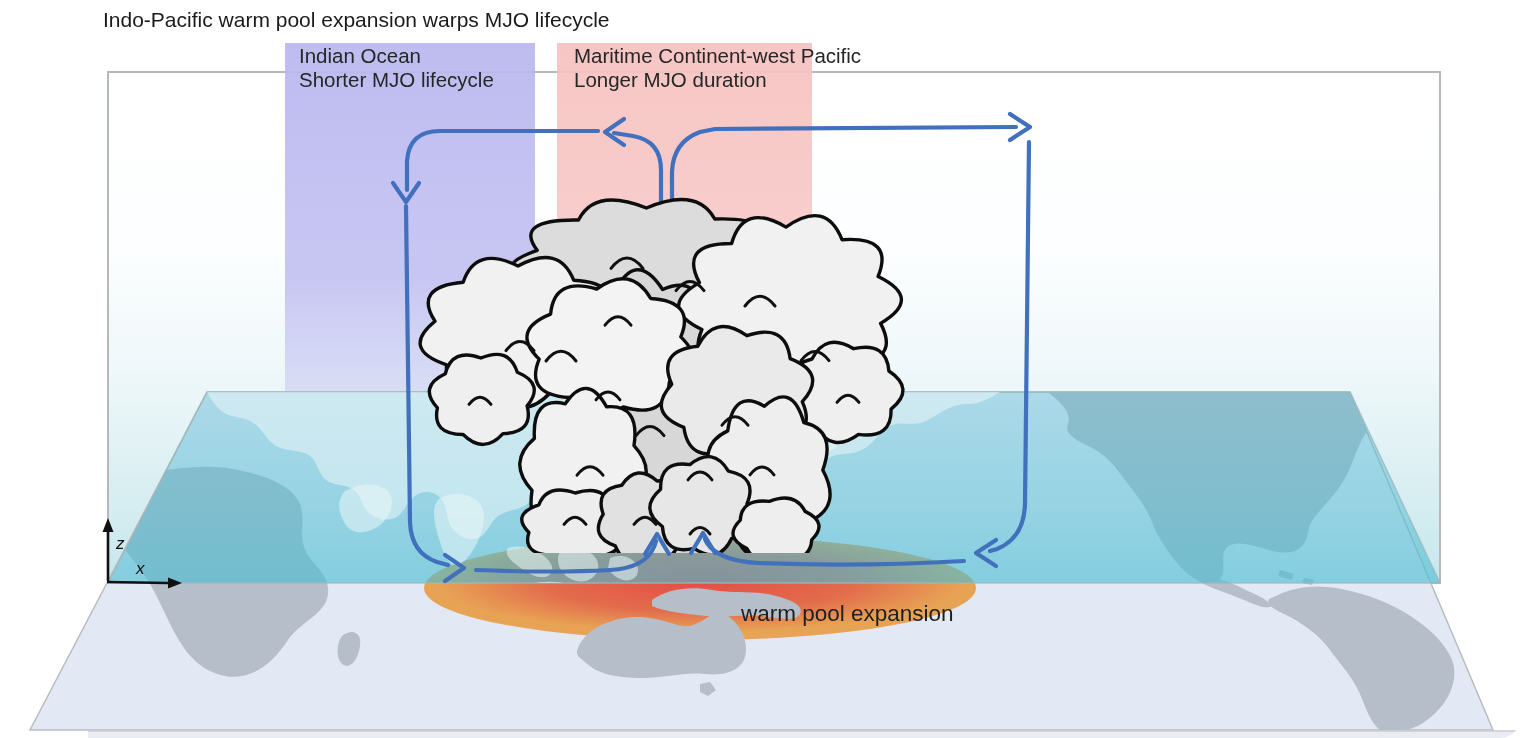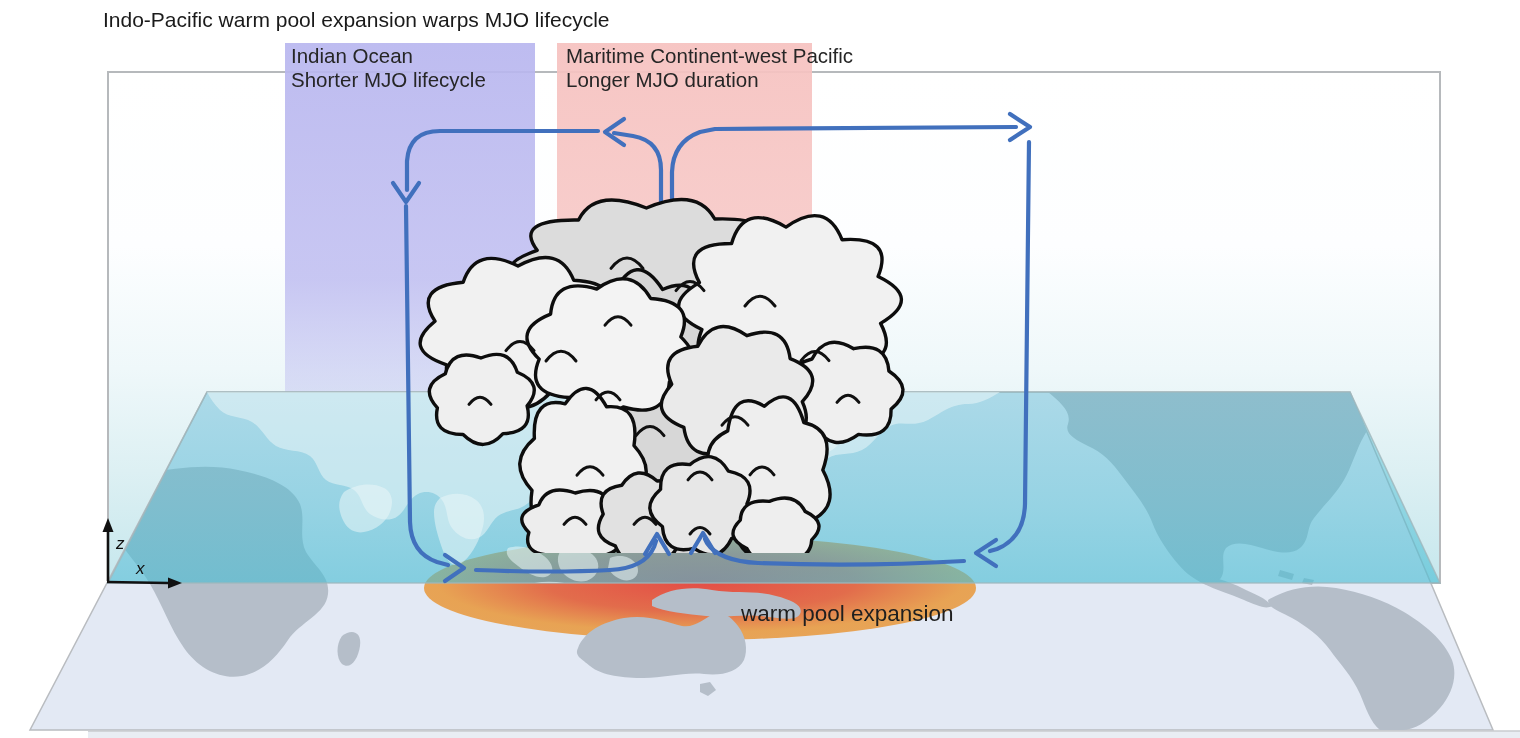--- a/index.html
+++ b/index.html
@@ -1,23 +1,23 @@
 <!DOCTYPE html>
 <html style="--arrow: #4170bd; --ocean: #49bdd3; --land: #b5bec9; --land-light: #eaf6f8; --pool-center: #e4453d; --pool-mid: #e2633f; --pool-edge: #e89b42; --wall-tint: #c6e7ed; --floor: #e3e9f4; --band-blue: #b9b7ef; --band-pink: #f6c3c1;"><head>
 <meta charset="utf-8">
 <style>
   html,body{margin:0;padding:0;background:#ffffff;}
   #stage{
     position:relative;width:1520px;height:738px;overflow:hidden;
-    font-family:"Liberation Sans", sans-serif;background:#ffffff;
+    font-family:"Liberation Sans", sans-serif;background:#ffffff;border-radius:20px;
   }
   #scene{position:absolute;left:0;top:0;}
   .txt{position:absolute;color:#1d1d1d;white-space:nowrap;}
   .title{left:103px;top:8px;font-size:21px;color:#1a1a1a;}
-  .band-label{top:44px;font-size:20.5px;line-height:24px;color:#262626;}
+  .band-label{top:44px;font-size:20.5px;line-height:24px;color:#262626;margin-left:8px;}
   .band-label.blue{left:291px;}
   .band-label.pink{left:566px;}
   .warm-label{left:741px;top:601px;font-size:22.5px;color:#1f1f1f;}
   .axis-label{font-style:italic;font-size:17px;color:#111;}
   .axis-label.z{left:116px;top:534px;}
   .axis-label.x{left:136px;top:559px;}
 </style>
 </head>
 <body>
 

